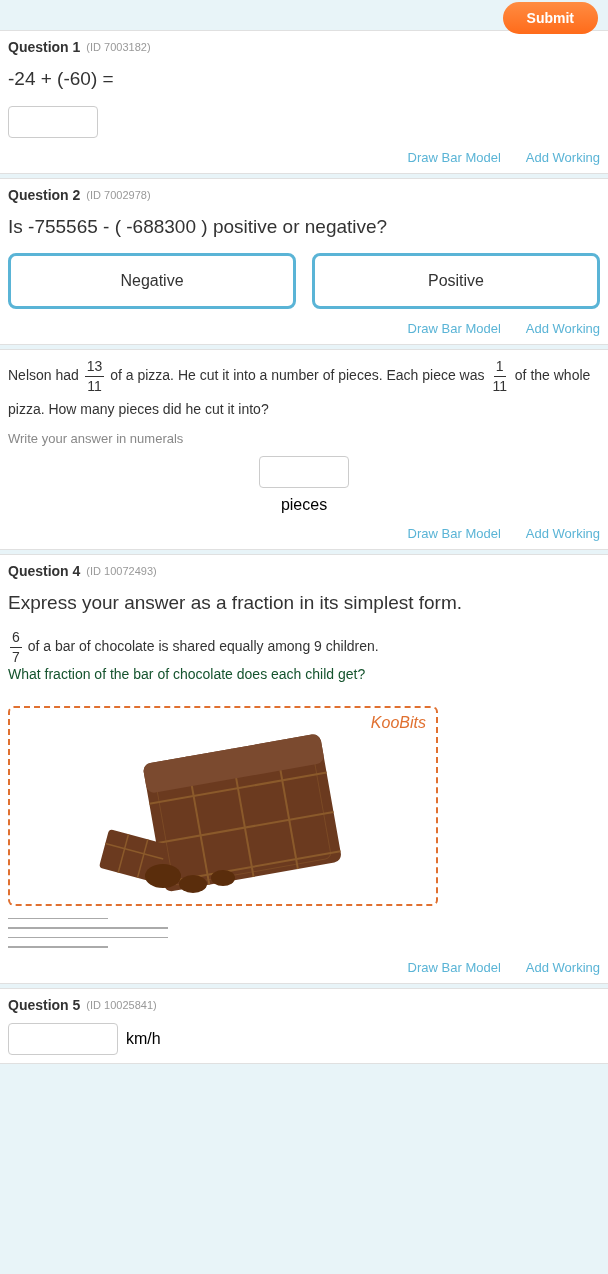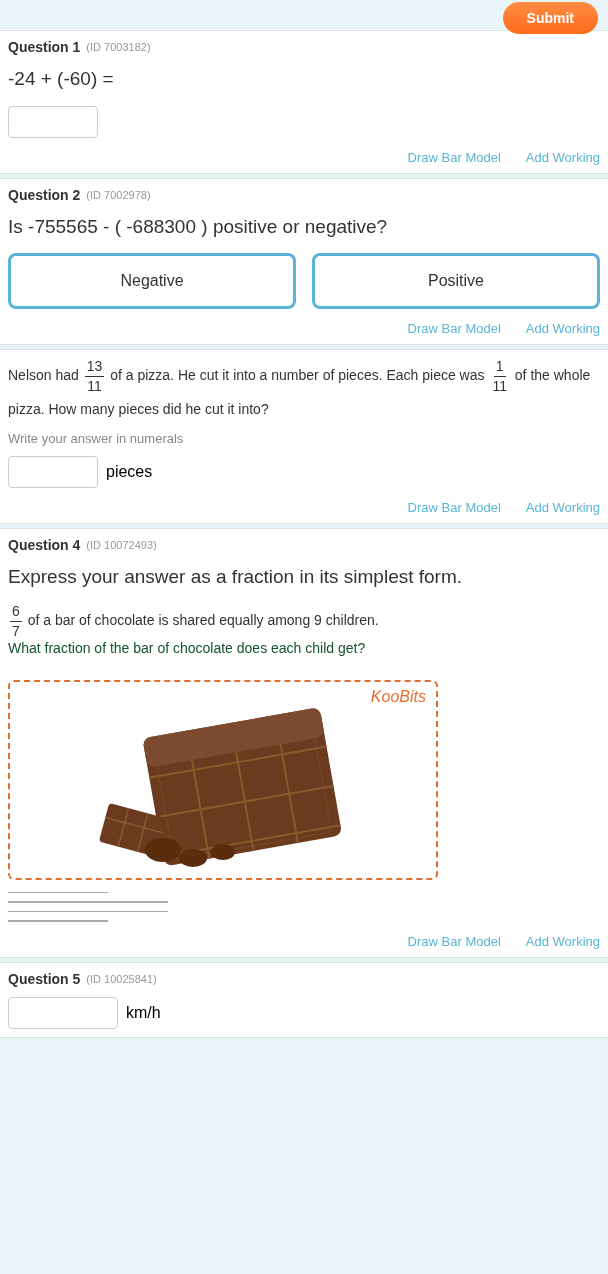--- a/index.html
+++ b/index.html
@@ -141,20 +141,21 @@
     .q3-hint {
       font-size: 13px;
       color: #888;
       margin-bottom: 10px;
     }
     .q3-answer-row {
       display: flex;
       align-items: center;
       gap: 8px;
       margin-top: 6px;
+      flex-direction: column;
     }
 
     
     .chocolate-image-box {
       border: 2px dashed #e07030;
       border-radius: 6px;
       width: 430px;
       height: 200px;
       position: relative;
       overflow: hidden;

